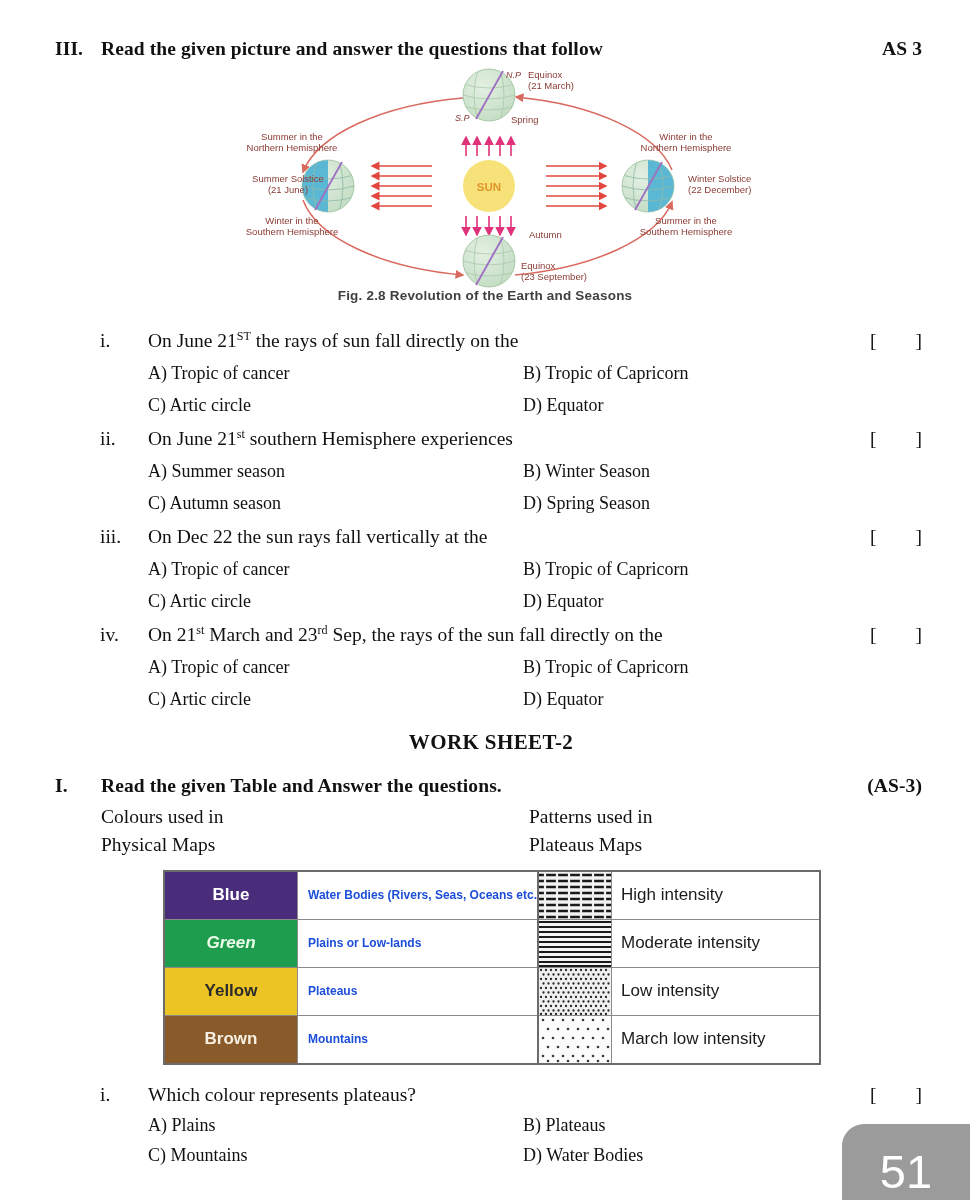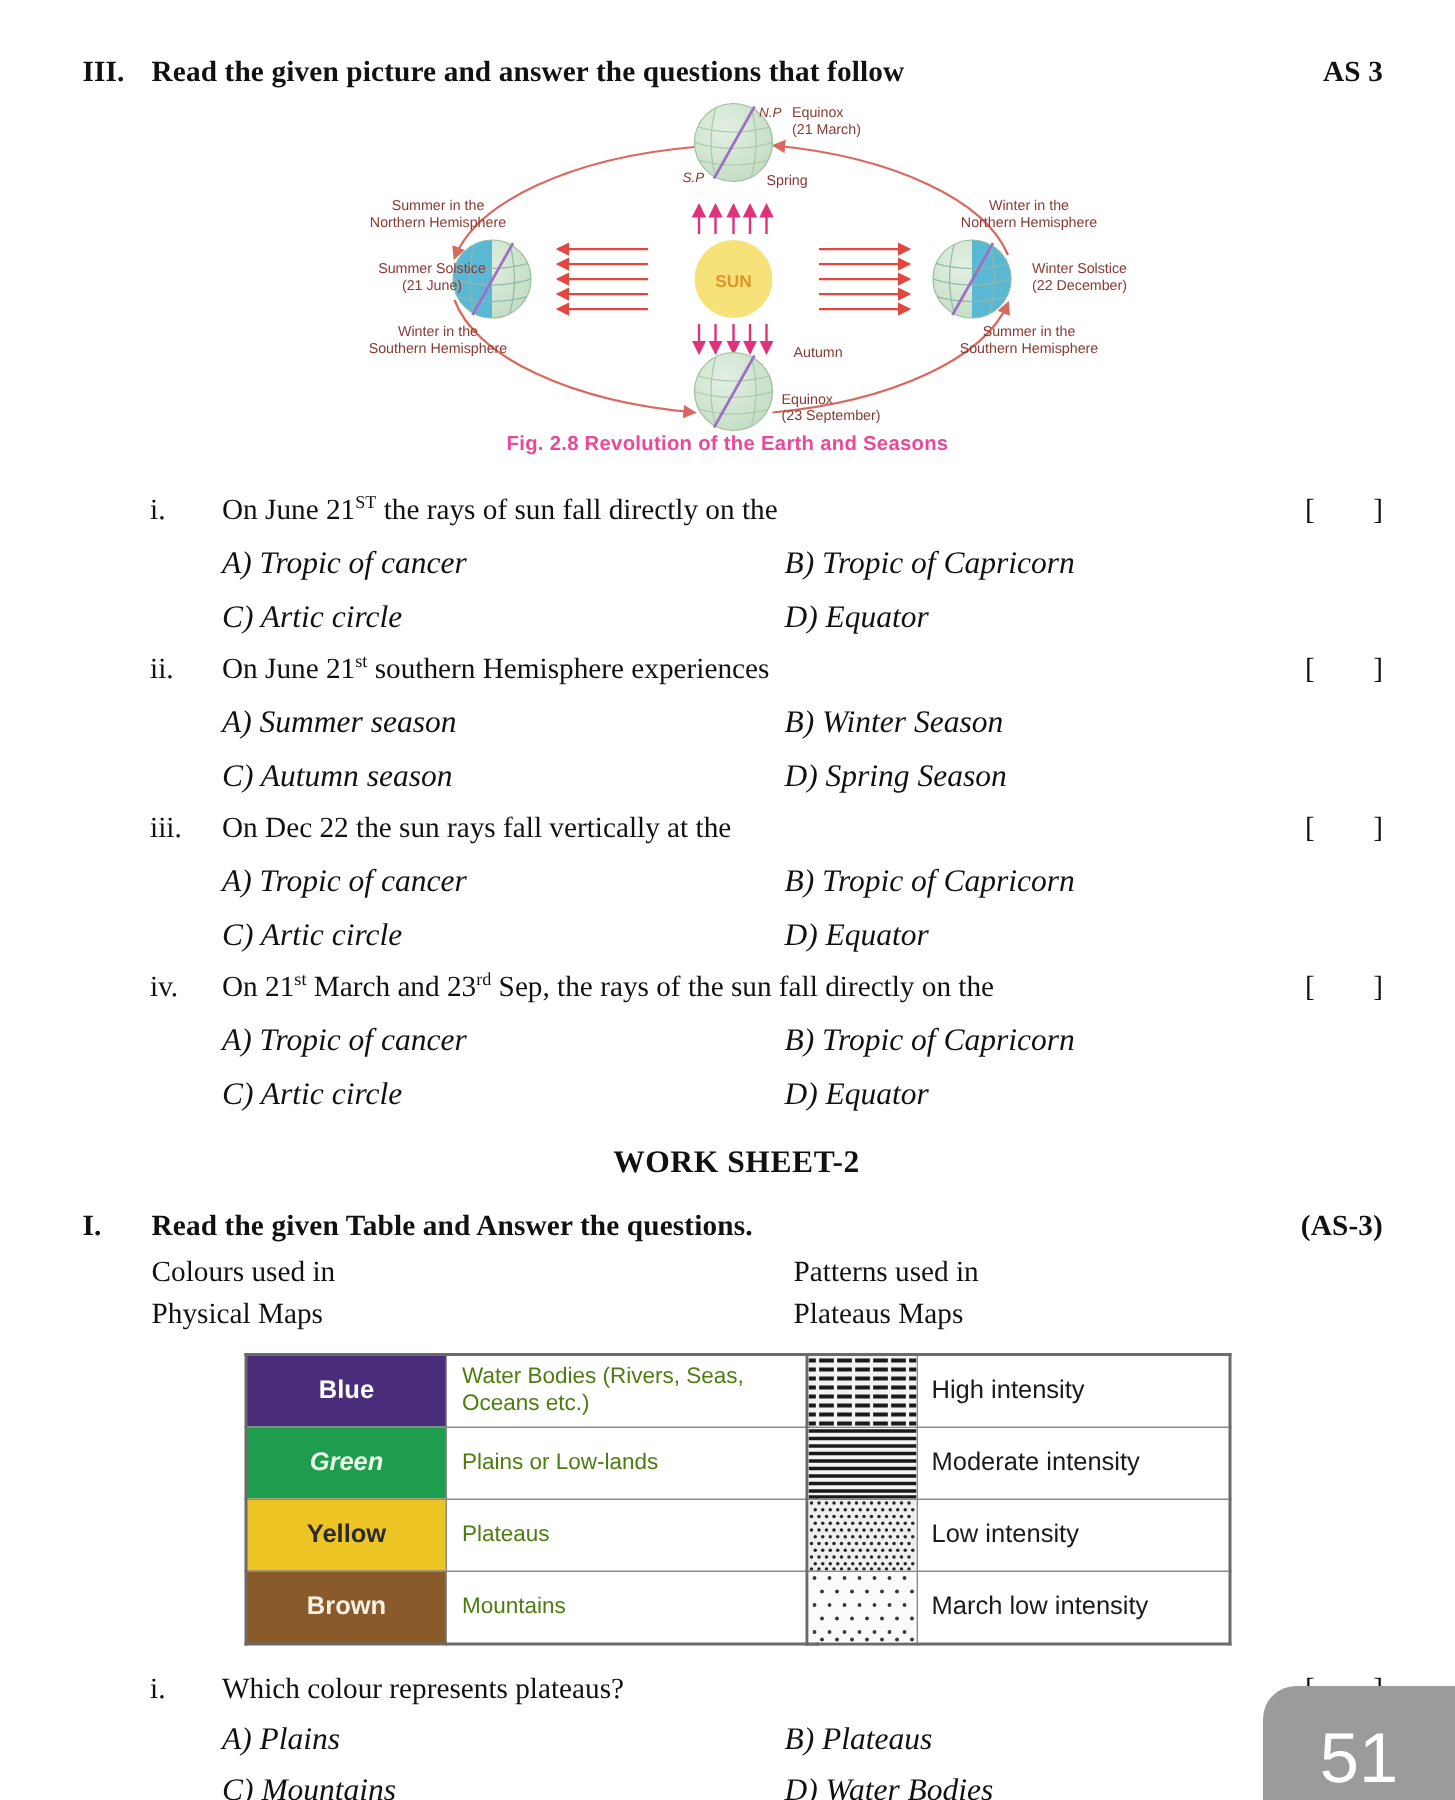--- a/index.html
+++ b/index.html
@@ -42,22 +42,21 @@
   }
   .q-row .q-text { flex: 1 1 auto; }
   .q-row .q-box  {
     flex: 0 0 auto;
     white-space: pre;
     letter-spacing: 0px;
   }
 
   .opt-row {
     display: flex;
-    font-size: 21px;
-    font-style: italic;
+    font-size: 18px;
   }
   .opt-row .pad    { width: 48px; flex: 0 0 48px; }
   .opt-row .opt-a  { width: 375px; flex: 0 0 375px; }
   .opt-row .opt-b  { flex: 1 1 auto; }
 
   
   .ws-title {
     text-align: center;
     font-weight: bold;
     font-size: 21px;
@@ -69,21 +68,21 @@
   #figure-wrap {
     position: relative;
     width: 970px;
     height: 250px;
   }
   .fig-caption {
     position: absolute;
     width: 100%;
     text-align: center;
     top: 222px;
-    color: #ec4899;
+    color: #404040;
     font-family: "Liberation Sans", sans-serif;
     font-size: 13.5px;
     font-weight: bold;
     letter-spacing: 0.2px;
   }
 
   
   #tables-wrap {
     position: relative;
     height: 200px;
@@ -103,23 +102,24 @@
     text-align: center;
     vertical-align: middle;
     font-weight: bold;
     font-size: 17px;
   }
   .desc-cell {
     width: 236px;
     height: 47px;
     vertical-align: middle;
     padding-left: 10px !important;
-    font-size: 15px;
-    color: #4d7c0f;
+    font-size: 12px;
+    color: #1d4ed8;
     line-height: 1.18;
+    font-weight: bold;
   }
   #colour-table { left: 163px; top: 0px; border: 2px solid #6b6b6b; }
   #pattern-table { left: 537px; top: 0px; border: 2px solid #6b6b6b; }
   .pat-cell { width: 72px; height: 47px; padding: 0 !important; }
   .pat-desc {
     width: 198px;
     height: 47px;
     vertical-align: middle;
     padding-left: 9px !important;
     font-size: 17px;

